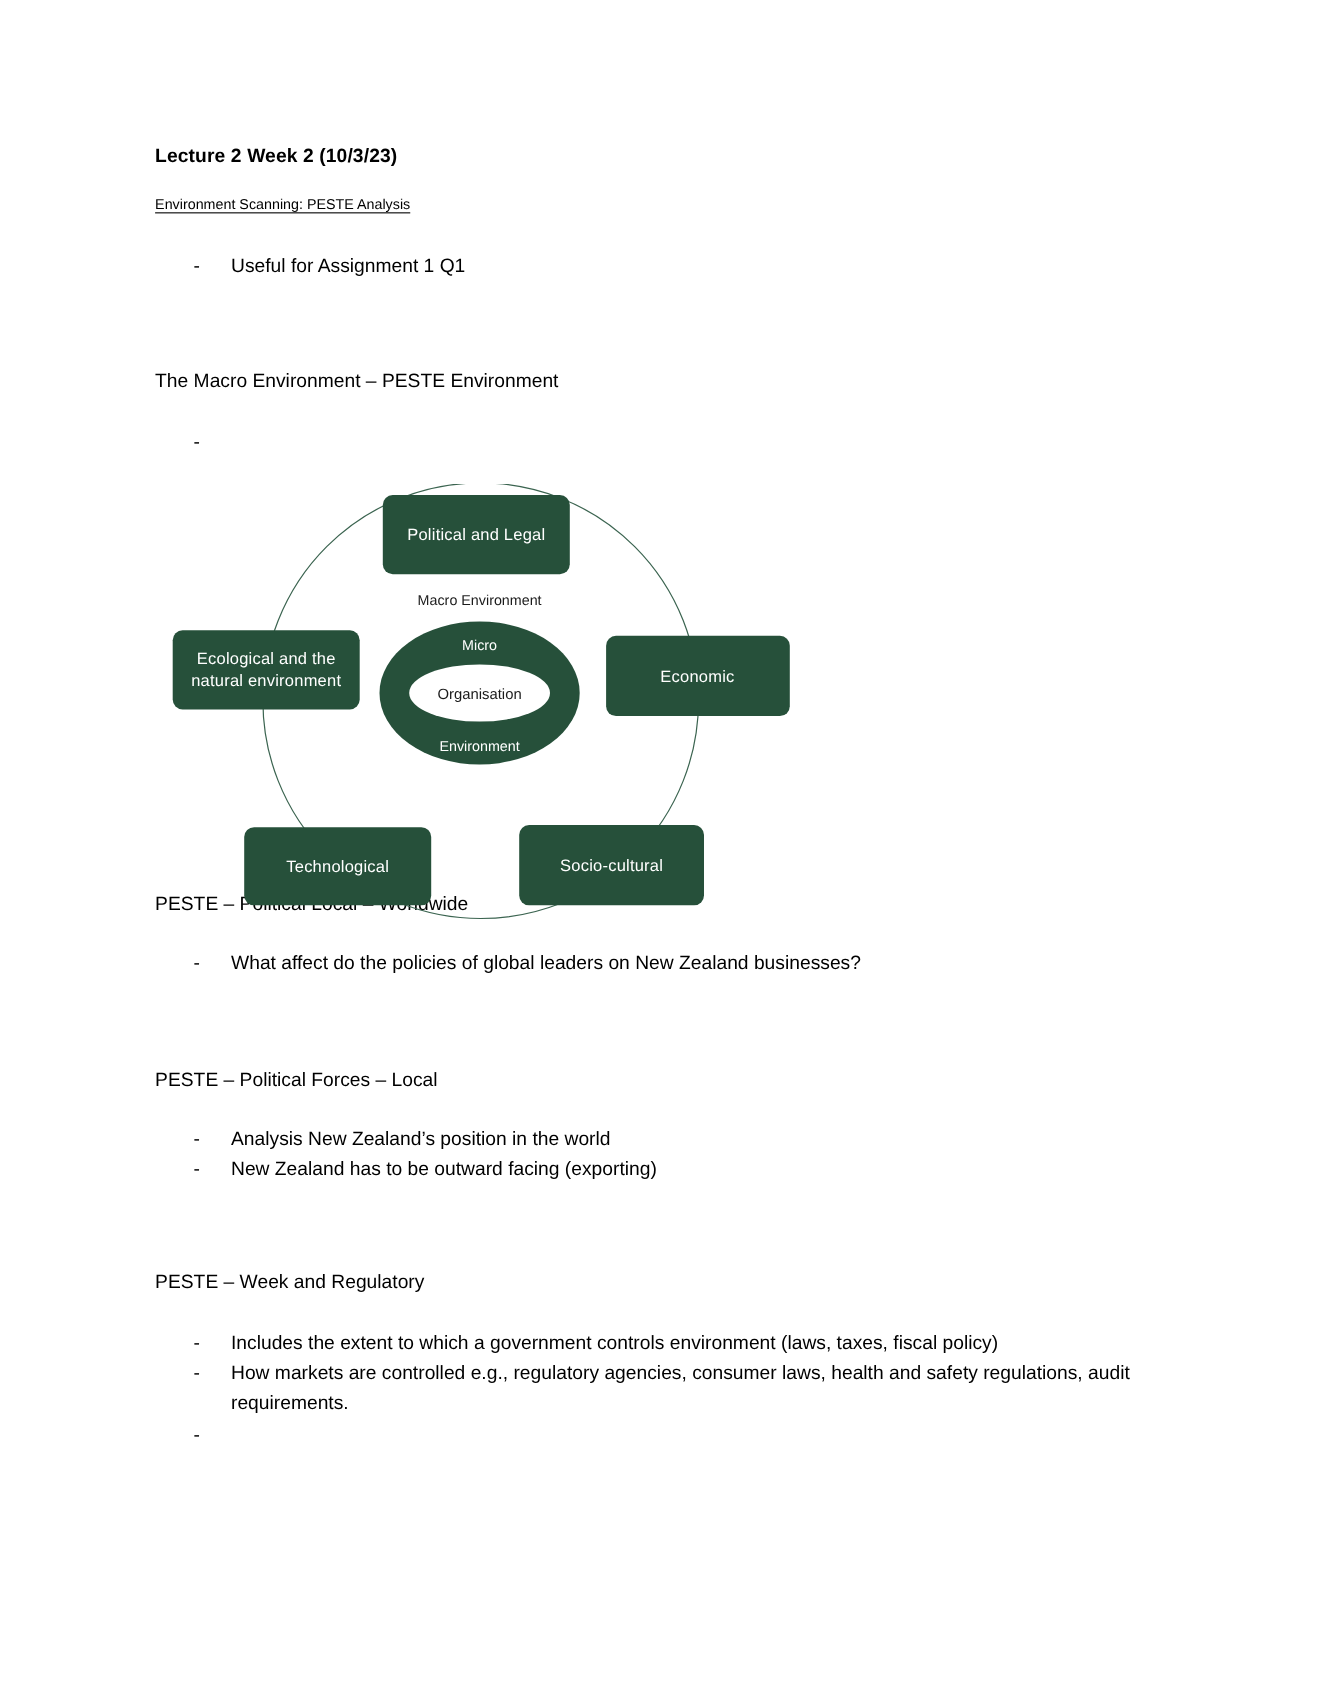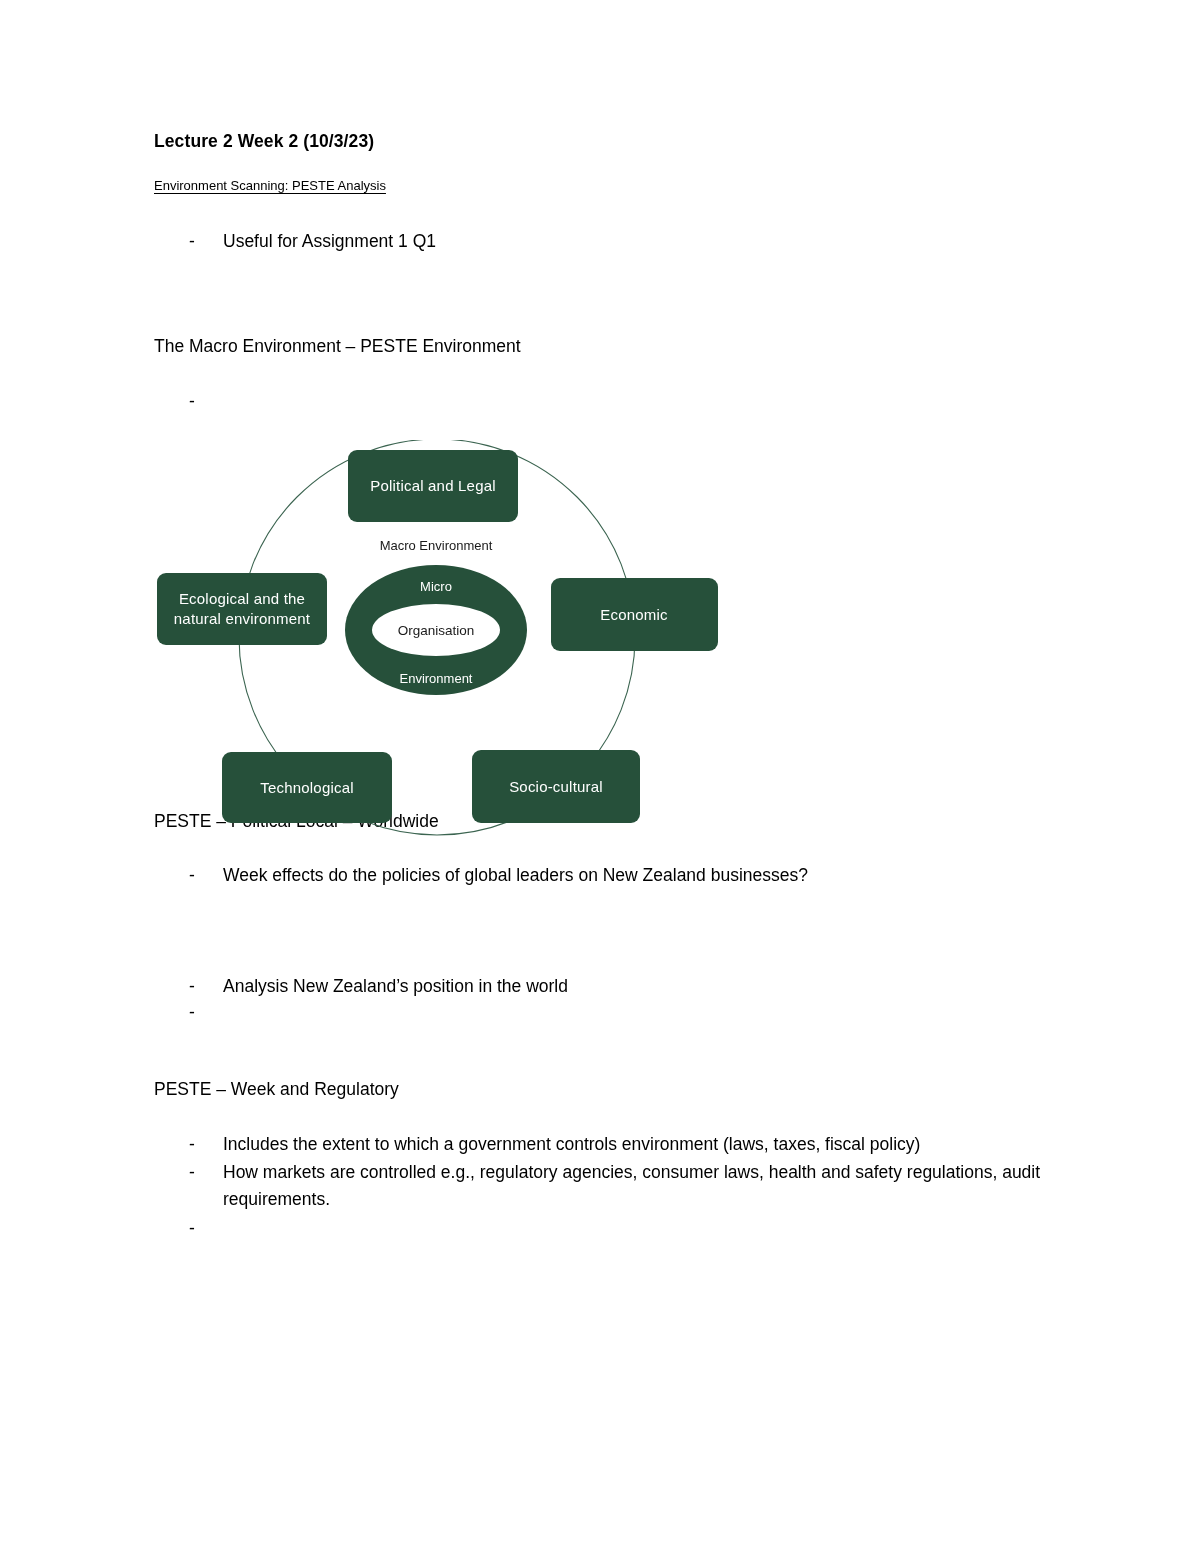--- a/index.html
+++ b/index.html
@@ -19,21 +19,21 @@
   .page {
     position: absolute;
     left: 0; top: 0;
     width: 1200px;
     height: 1553px;
     background: #ffffff;
   }
 
   .doc-body {
     position: absolute;
-    left: 154px;
+    left: 141px;
     top: 133px;
     width: 920px;
   }
 
   .h-title {
     font-size: 17.5px;
     font-weight: bold;
     letter-spacing: 0.1px;
     line-height: 1.0;
     margin: 0 0 28px 0;
@@ -144,34 +144,36 @@
         <span class="dash">-</span>
       </li>
     </ul>
 
     <div style="height:425px"></div>
 
     <div class="section-head">PESTE – Political Local – Worldwide</div>
     <ul class="bullets">
       <li>
         <span class="dash">-</span>
-        <span>Week effects do the policies of global leaders on New Zealand businesses?</span>
+        <span>What affect do the policies of global leaders on New Zealand businesses?</span>
       </li>
     </ul>
 
     <div class="gap-xl"></div>
     <div class="gap-m"></div>
 
+    <div class="section-head">PESTE – Political Forces – Local</div>
     <ul class="bullets tight">
       <li>
         <span class="dash">-</span>
         <span>Analysis New Zealand’s position in the world</span>
       </li>
       <li>
         <span class="dash">-</span>
+        <span>New Zealand has to be outward facing (exporting)</span>
       </li>
     </ul>
 
     <div class="gap-xl"></div>
     <div class="gap-m"></div>
 
     <div class="section-head">PESTE – Week and Regulatory</div>
     <ul class="bullets">
       <li>
         <span class="dash">-</span>

